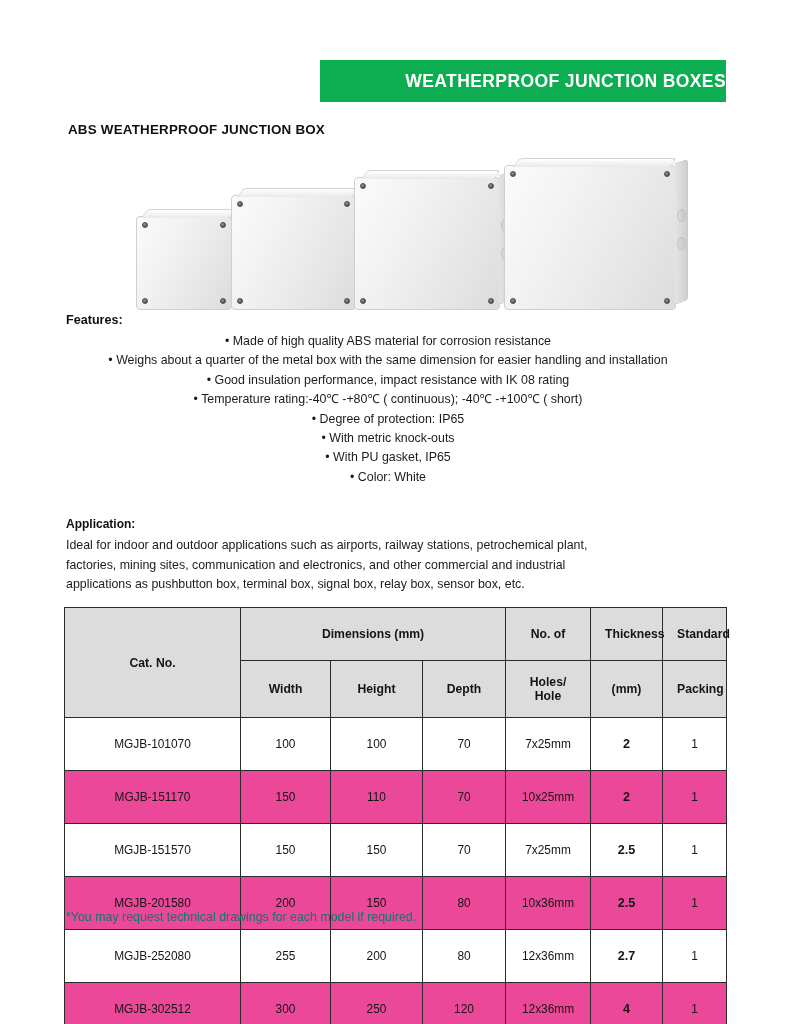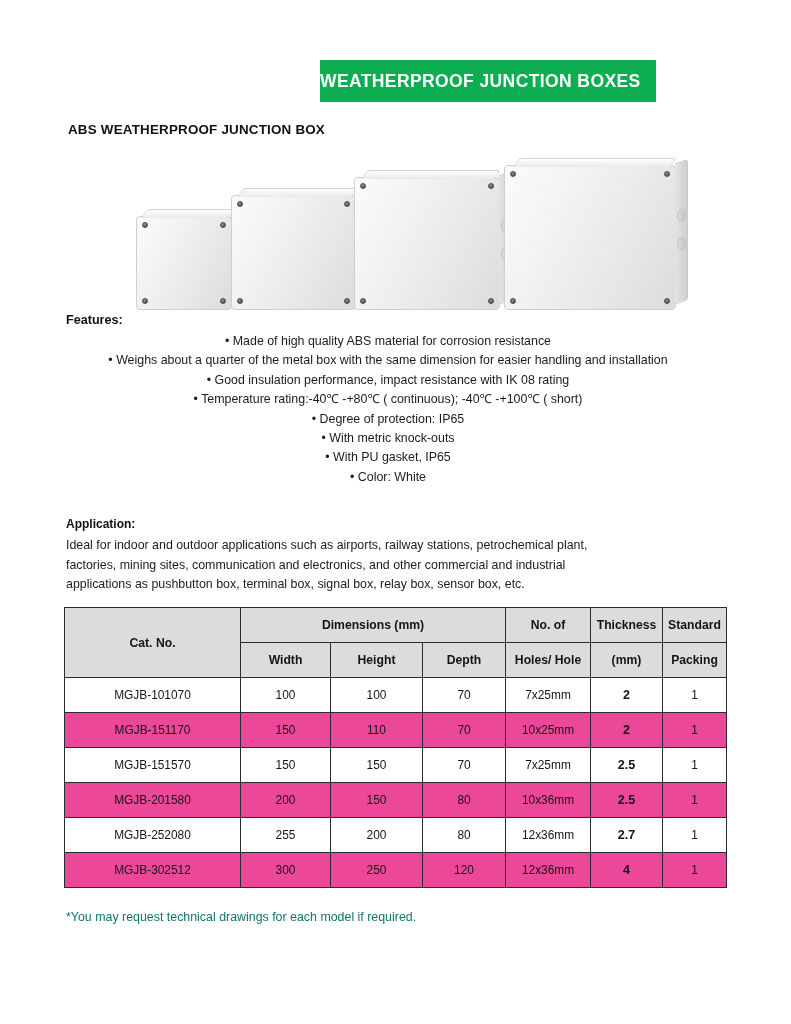--- a/index.html
+++ b/index.html
@@ -60,26 +60,26 @@
     color: #0E8F43;
     margin-top: 2px;
     transform: scaleX(0.97);
     transform-origin: left center;
   }
 
   .title-banner {
     position: absolute;
     left: 320px;
     top: 2px;
-    width: 336px;
+    width: 406px;
     height: 42px;
     background: #0DAE52;
     display: flex;
     align-items: center;
-    justify-content: flex-start;
+    justify-content: flex-end;
   }
   .title-banner-text {
     color: #ffffff;
     font-weight: bold;
     font-size: 17.5px;
     letter-spacing: 0.4px;
     font-family: "Liberation Sans", sans-serif;
   }
 
   
@@ -222,21 +222,21 @@
     width: 662px;
     border-collapse: collapse;
     table-layout: fixed;
   }
   .spec-table th,
   .spec-table td {
     border: 1px solid #2b2b2b;
     text-align: center;
     vertical-align: middle;
     font-size: 11.9px;
-    padding: 5px;
+    padding: 14px;
     height: 24px;
     color: #141414;
   }
   .spec-table thead th {
     background: #DCDCDC;
     font-weight: bold;
     font-size: 12.2px;
   }
   .spec-table tbody td {
     background: #ffffff;

